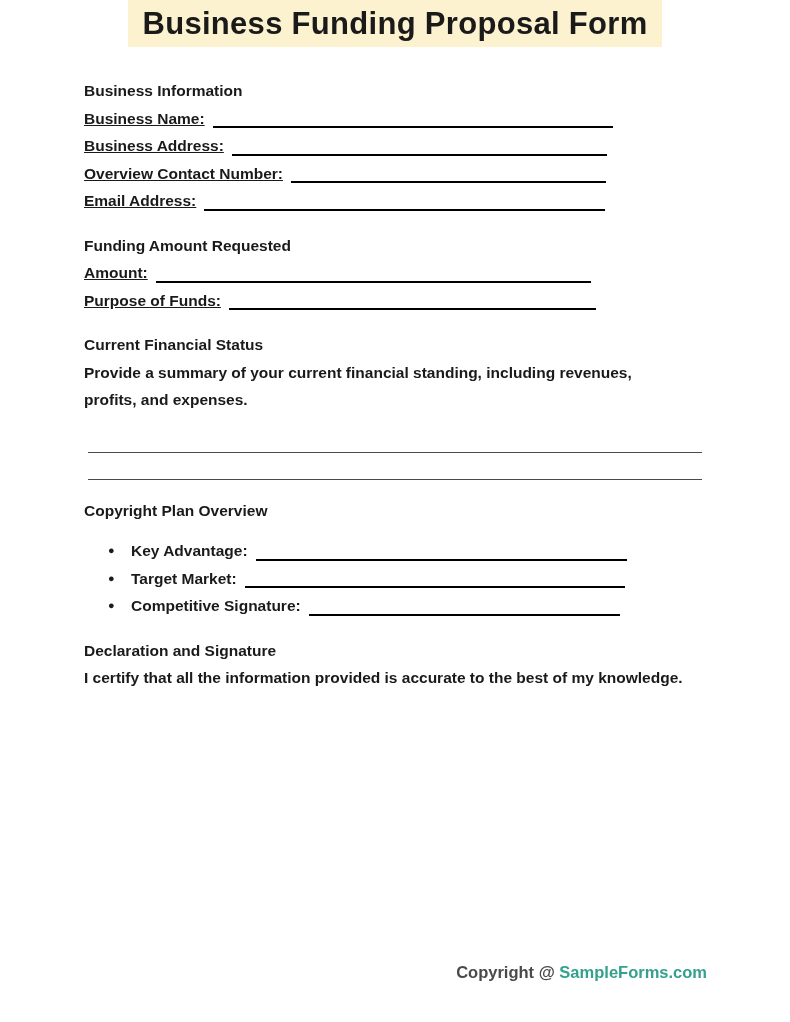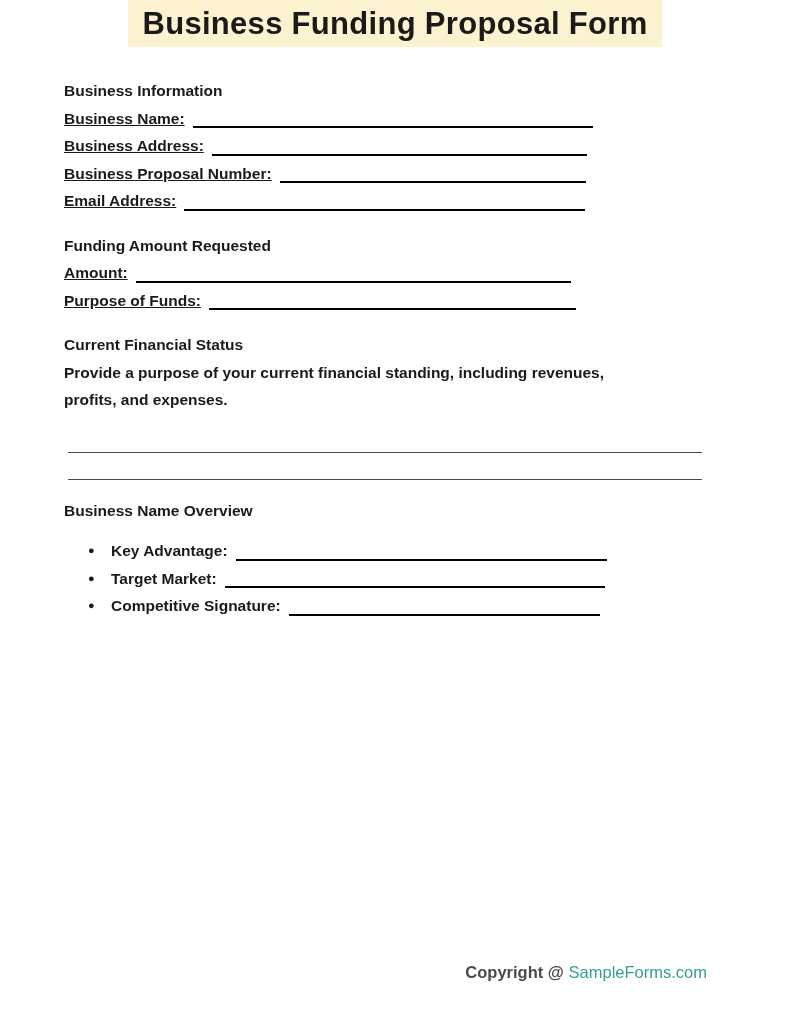--- a/index.html
+++ b/index.html
@@ -14,39 +14,39 @@
     color:#1a1a1a;font-weight:700;
   }
   .page{position:relative;width:790px;height:1022px;overflow:hidden;background:#fff;}
   .title-wrap{text-align:center;}
   .title{
     display:inline-block;margin:0;
     background:var(--title-highlight);
     font-size:31px;font-weight:800;letter-spacing:.3px;
     padding:5px 14px;line-height:1.2;
   }
-  .content{margin:30px 84px 0 64px;font-size:15.5px;line-height:27.5px;}
+  .content{margin:30px 84px 0 84px;font-size:15.5px;line-height:27.5px;}
   .section{margin-top:17px;}
   .section:first-child{margin-top:0;}
   .heading{margin:0;}
   .instruction{margin:0;}
   .instruction.narrow{max-width:585px;}
   .field-row{display:flex;text-decoration:underline;}
   .label{white-space:nowrap;margin-right:8px;}
   .fill-line{flex:1;border-bottom:2px solid #000;margin-bottom:4px;}
   .blank-lines{margin:12px 4px 11px 4px;}
   .blank-line{height:27px;border-bottom:1px solid #4a4a4a;}
   .bullet-row{display:flex;align-items:flex-end;margin-left:24px;}
   .bullet{width:23px;font-size:11px;flex:0 0 23px;align-self:stretch;display:flex;align-items:center;}
   .declaration-text{margin:0;white-space:nowrap;}
   .footer{
     position:absolute;right:83px;bottom:40px;
     font-size:16.5px;font-weight:600;color:#4a4a4a;
   }
-  .brand{color:var(--brand-color);font-weight:400;text-decoration:none;cursor:pointer;margin-top:39px;}
+  .brand{color:var(--brand-color);font-weight:700;text-decoration:none;cursor:pointer;margin-top:39px;}
 </style>
 </head>
 <body>
 
 <div class="page">
 
   <div class="title-wrap">
     <h1 class="title">Business Funding Proposal Form</h1>
   </div>
 
@@ -56,21 +56,21 @@
       <p class="heading">Business Information</p>
       <div class="field-row" style="width:529px">
         <span class="label">Business Name:</span>
         <span class="fill-line"></span>
       </div>
       <div class="field-row" style="width:523px">
         <span class="label">Business Address:</span>
         <span class="fill-line"></span>
       </div>
       <div class="field-row" style="width:522px">
-        <span class="label">Business Proposal Number:</span>
+        <span class="label">Overview Contact Number:</span>
         <span class="fill-line"></span>
       </div>
       <div class="field-row" style="width:521px">
         <span class="label">Email Address:</span>
         <span class="fill-line"></span>
       </div>
     </div>
 
 
     <div class="section">
@@ -80,47 +80,51 @@
         <span class="fill-line"></span>
       </div>
       <div class="field-row" style="width:512px">
         <span class="label">Purpose of Funds:</span>
         <span class="fill-line"></span>
       </div>
     </div>
 
     <div class="section">
       <p class="heading">Current Financial Status</p>
-      <p class="instruction narrow">Provide a purpose of your current financial standing, including revenues, profits, and expenses.</p>
+      <p class="instruction narrow">Provide a summary of your current financial standing, including revenues, profits, and expenses.</p>
       <div class="blank-lines">
         <div class="blank-line"></div>
         <div class="blank-line"></div>
       </div>
     </div>
 
     <div class="section">
-      <p class="heading">Business Name Overview</p>
+      <p class="heading">Copyright Plan Overview</p>
       <div style="height:13px"></div>
       <div class="bullet-row" style="width:519px">
         <span class="bullet">●</span>
         <span class="label">Key Advantage:</span>
         <span class="fill-line"></span>
       </div>
       <div class="bullet-row" style="width:517px">
         <span class="bullet">●</span>
         <span class="label">Target Market:</span>
         <span class="fill-line"></span>
       </div>
       <div class="bullet-row" style="width:512px">
         <span class="bullet">●</span>
         <span class="label">Competitive Signature:</span>
         <span class="fill-line"></span>
       </div>
     </div>
 
+    <div class="section">
+      <p class="heading">Declaration and Signature</p>
+      <p class="declaration-text">I certify that all the information provided is accurate to the best of my knowledge.</p>
+    </div>
 
   </div>
 
   <div class="footer">
     <span>Copyright @</span>
     <a class="brand">SampleForms.com</a>
   </div>
 
 </div>
 

